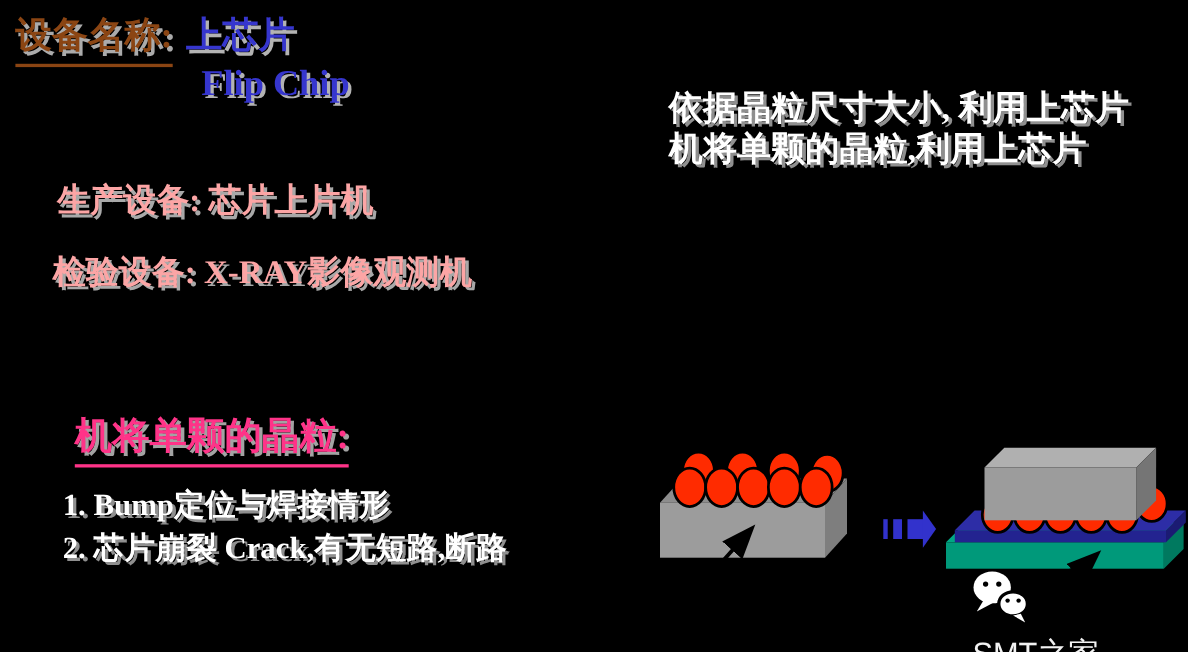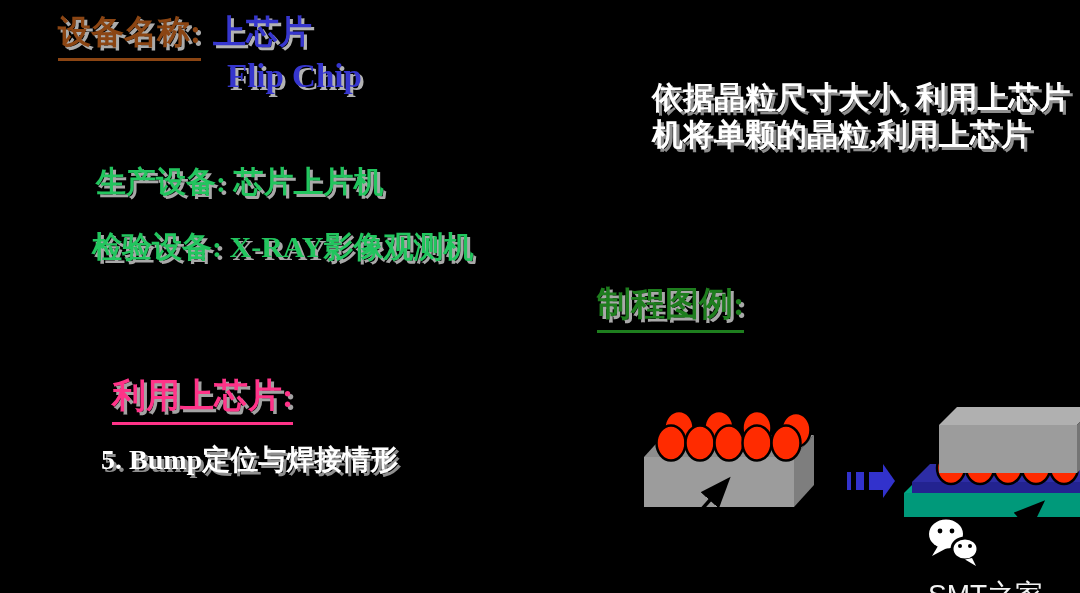--- a/index.html
+++ b/index.html
@@ -1,32 +1,32 @@
 <!DOCTYPE html>
 <html><head>
 <meta charset="utf-8">
 <style>
   html,body{margin:0;padding:0;}
   body{
     width:1080px;height:593px;background:#000;overflow:hidden;position:relative;
     font-family:"Liberation Serif","DejaVu Serif",serif;
   }
-  .slide{position:absolute;inset:0;width:1016px;height:593px;background:#000;margin-left:44px;}
+  .slide{position:absolute;inset:0;width:1016px;height:593px;background:#000;}
   .abs{position:absolute;white-space:nowrap;}
   .serif{font-family:"Liberation Serif","DejaVu Serif",serif;font-weight:bold;}
 
   
   .h-brown{color:#8B4513;font-size:33px;text-shadow:3px 3px 0 #ababab;}
   .h-blue{color:#3636CE;font-size:33px;text-shadow:3px 3px 0 #b3b3b3;}
   .h-red{color:#9E1212;font-size:34px;text-shadow:3px 3px 0 #a3a3a3;}
   .h-green{color:#1E7E1E;font-size:34px;text-shadow:3px 3px 0 #a9a9a9;}
   .h-pink{color:#FF3388;font-size:34px;text-shadow:3px 3px 0 #a3a3a3;}
   .underl{border-bottom:3px solid currentColor;padding-bottom:3px;display:inline-block;}
 
-  .brown-line{color:#22c55e;font-size:30px;font-weight:bold;text-shadow:3px 3px 0 #a8a8a8;}
+  .brown-line{color:#fca5a5;font-size:30px;font-weight:bold;text-shadow:3px 3px 0 #a8a8a8;}
   .white-text{color:#fff;font-weight:bold;text-shadow:3px 3px 0 #8f8f8f;}
   .desc-line{font-size:31px;line-height:37px;}
   .list-line{font-size:28px;line-height:39px;}
 
   .watermark{display:flex;align-items:flex-start;gap:8px;flex-direction:column;}
   .wm-text{color:#f2f2f2;font-size:28px;font-family:"Liberation Sans","DejaVu Sans",sans-serif;font-weight:normal;}
 </style>
 </head>
 <body>
 
@@ -39,25 +39,25 @@
   <div class="abs serif h-blue" style="left:183px;top:58px;">Flip Chip</div>
 
   <div class="abs serif brown-line" style="left:52px;top:162px;">生产设备: 芯片上片机</div>
   <div class="abs serif brown-line" style="left:48px;top:227px;">检验设备: X-RAY影像观测机</div>
 
   <div class="abs white-text" style="left:608px;top:79px;">
     <div class="serif desc-line">依据晶粒尺寸大小, 利用上芯片</div>
     <div class="serif desc-line">机将单颗的晶粒,利用上芯片</div>
   </div>
 
-  <div class="abs serif h-green underl" style="left:553px;top:281px;">制程图例:</div>
 
-  <div class="abs serif h-pink underl" style="left:68px;top:373px;">利用上芯片:</div>
+  <div class="abs serif h-pink underl" style="left:68px;top:373px;">机将单颗的晶粒:</div>
   <div class="abs white-text" style="left:57px;top:440px;">
-    <div class="serif list-line">5. Bump定位与焊接情形</div>
+    <div class="serif list-line">1. Bump定位与焊接情形</div>
+    <div class="serif list-line">2. 芯片崩裂 Crack,有无短路,断路</div>
   </div>
 
   <svg class="abs" style="left:570px;top:380px;" width="510" height="213" viewBox="0 0 510 213">
     <defs>
       <marker id="ah" markerWidth="12" markerHeight="10" refX="7" refY="3.5" orient="auto">
         <path d="M0,0 L9,3.5 L0,7 z" fill="#000"></path>
       </marker>
     </defs>
 
     <g>

